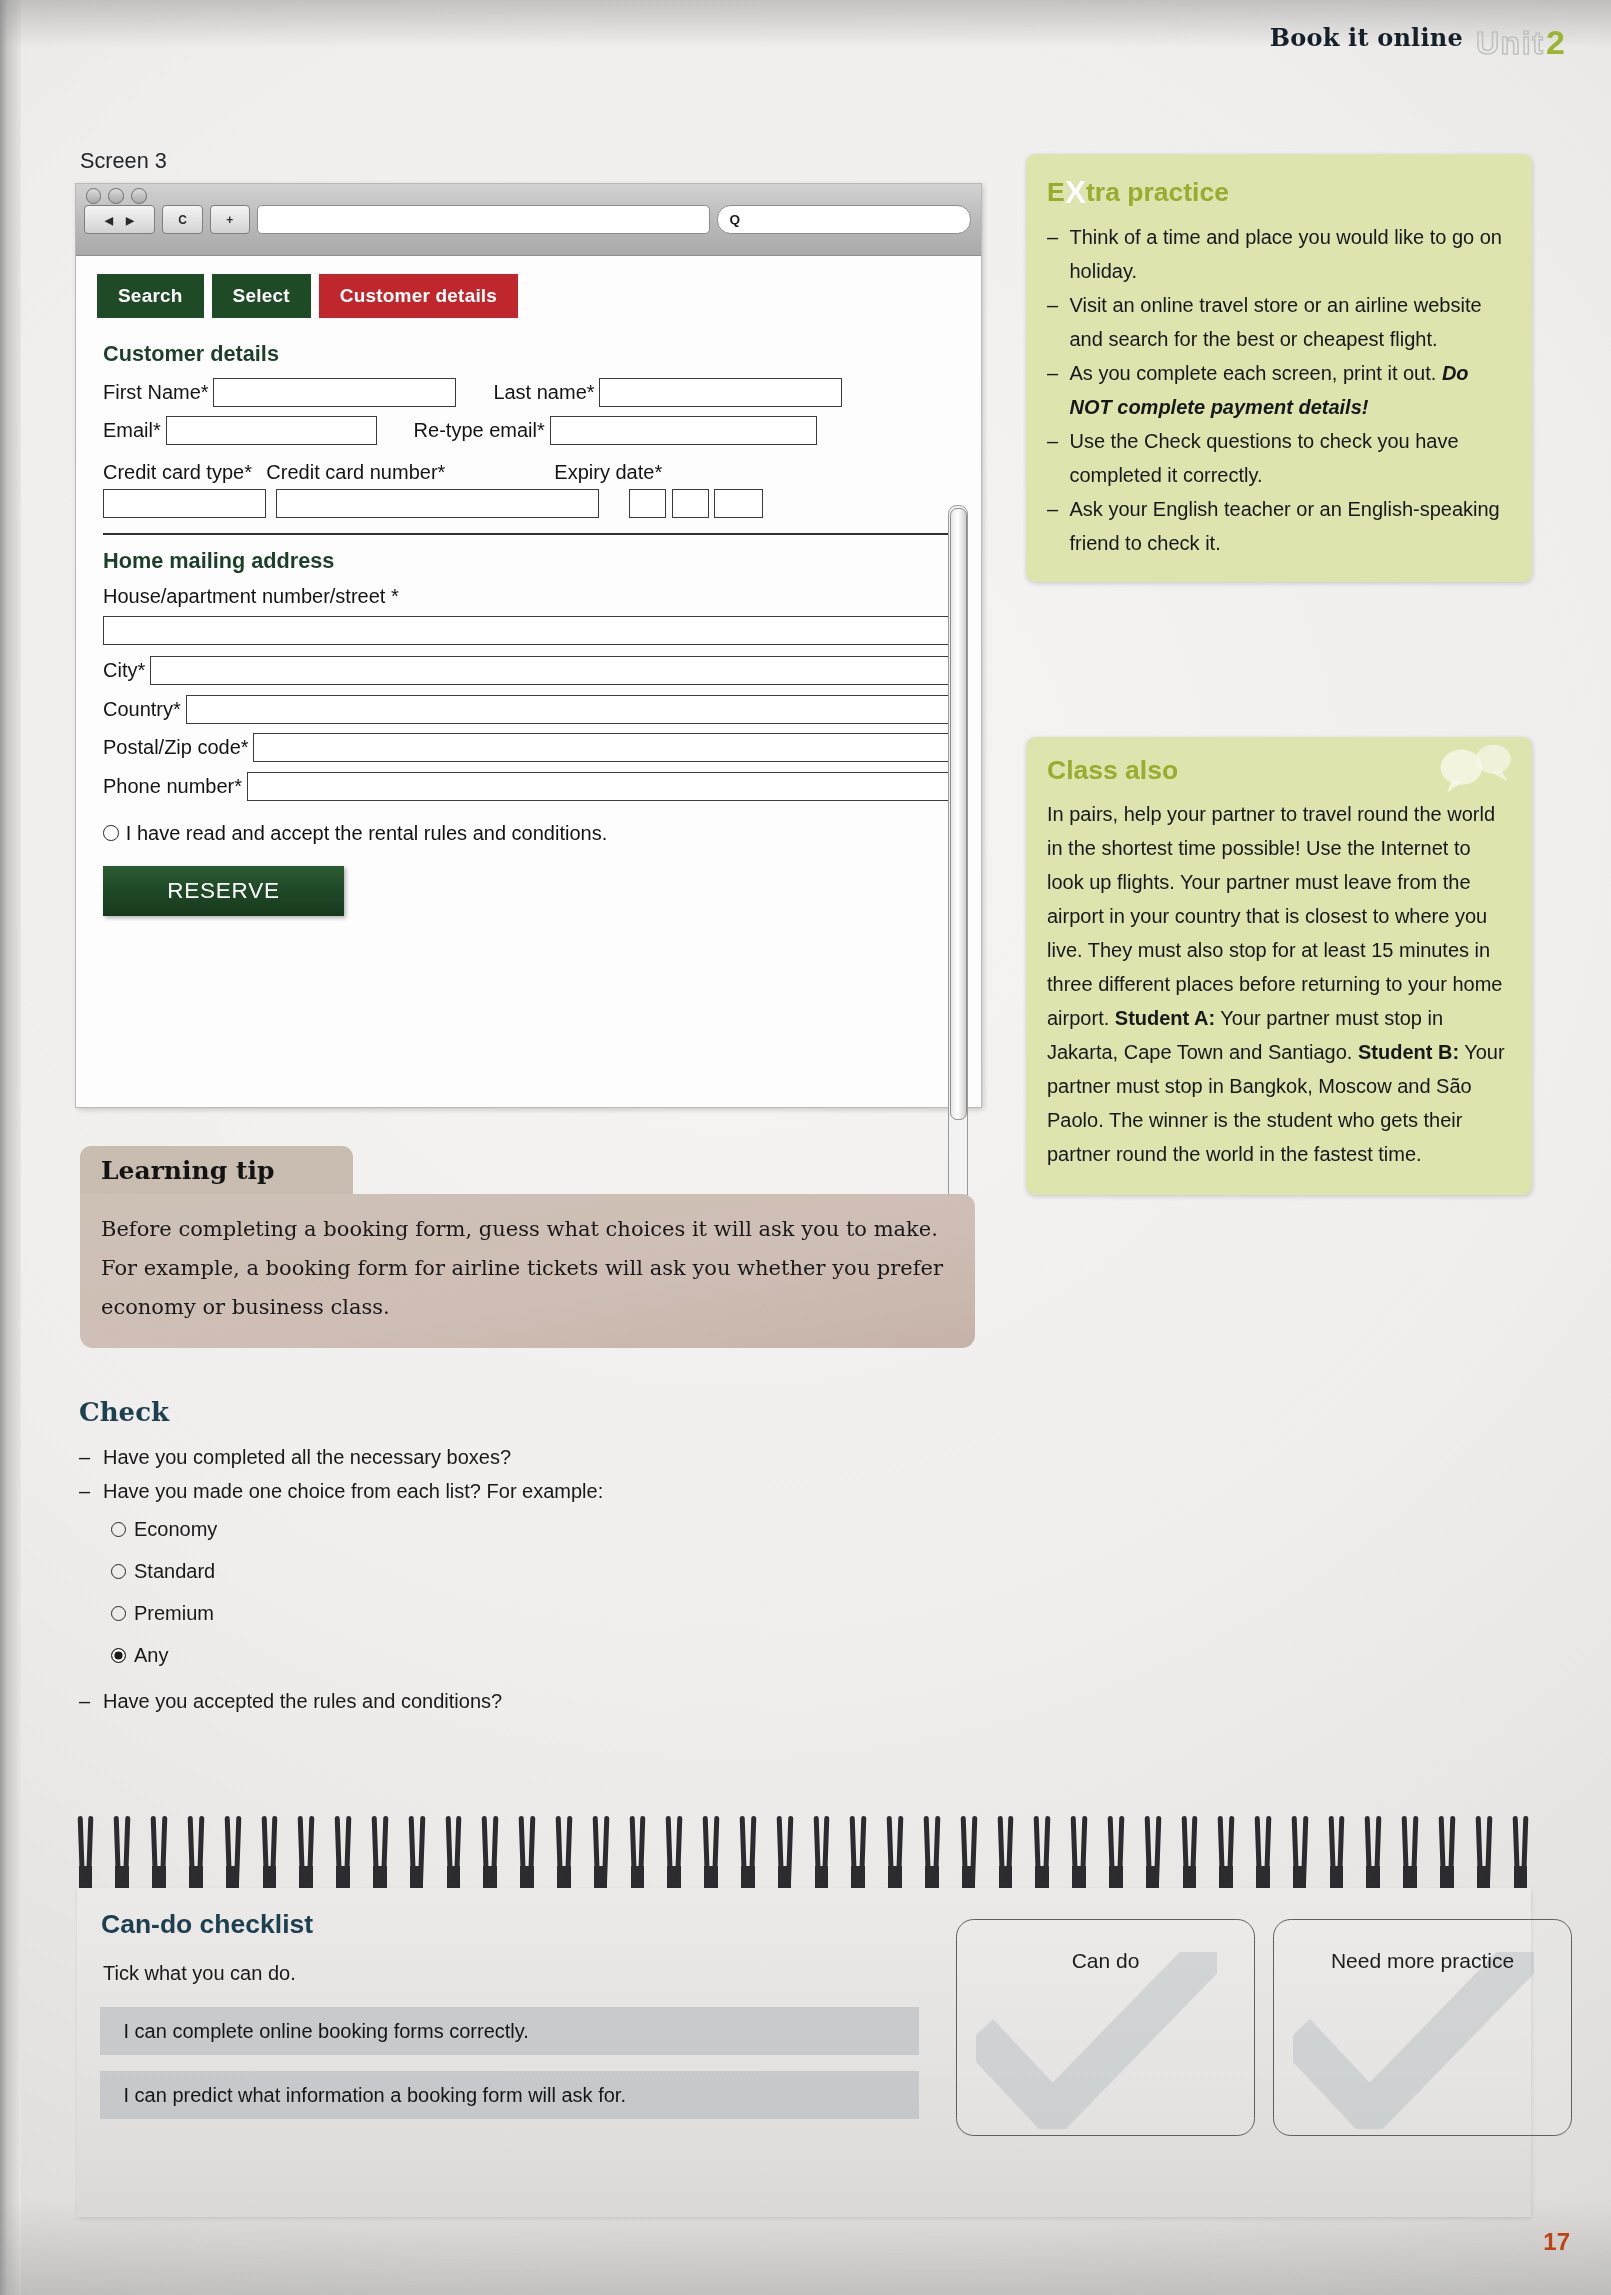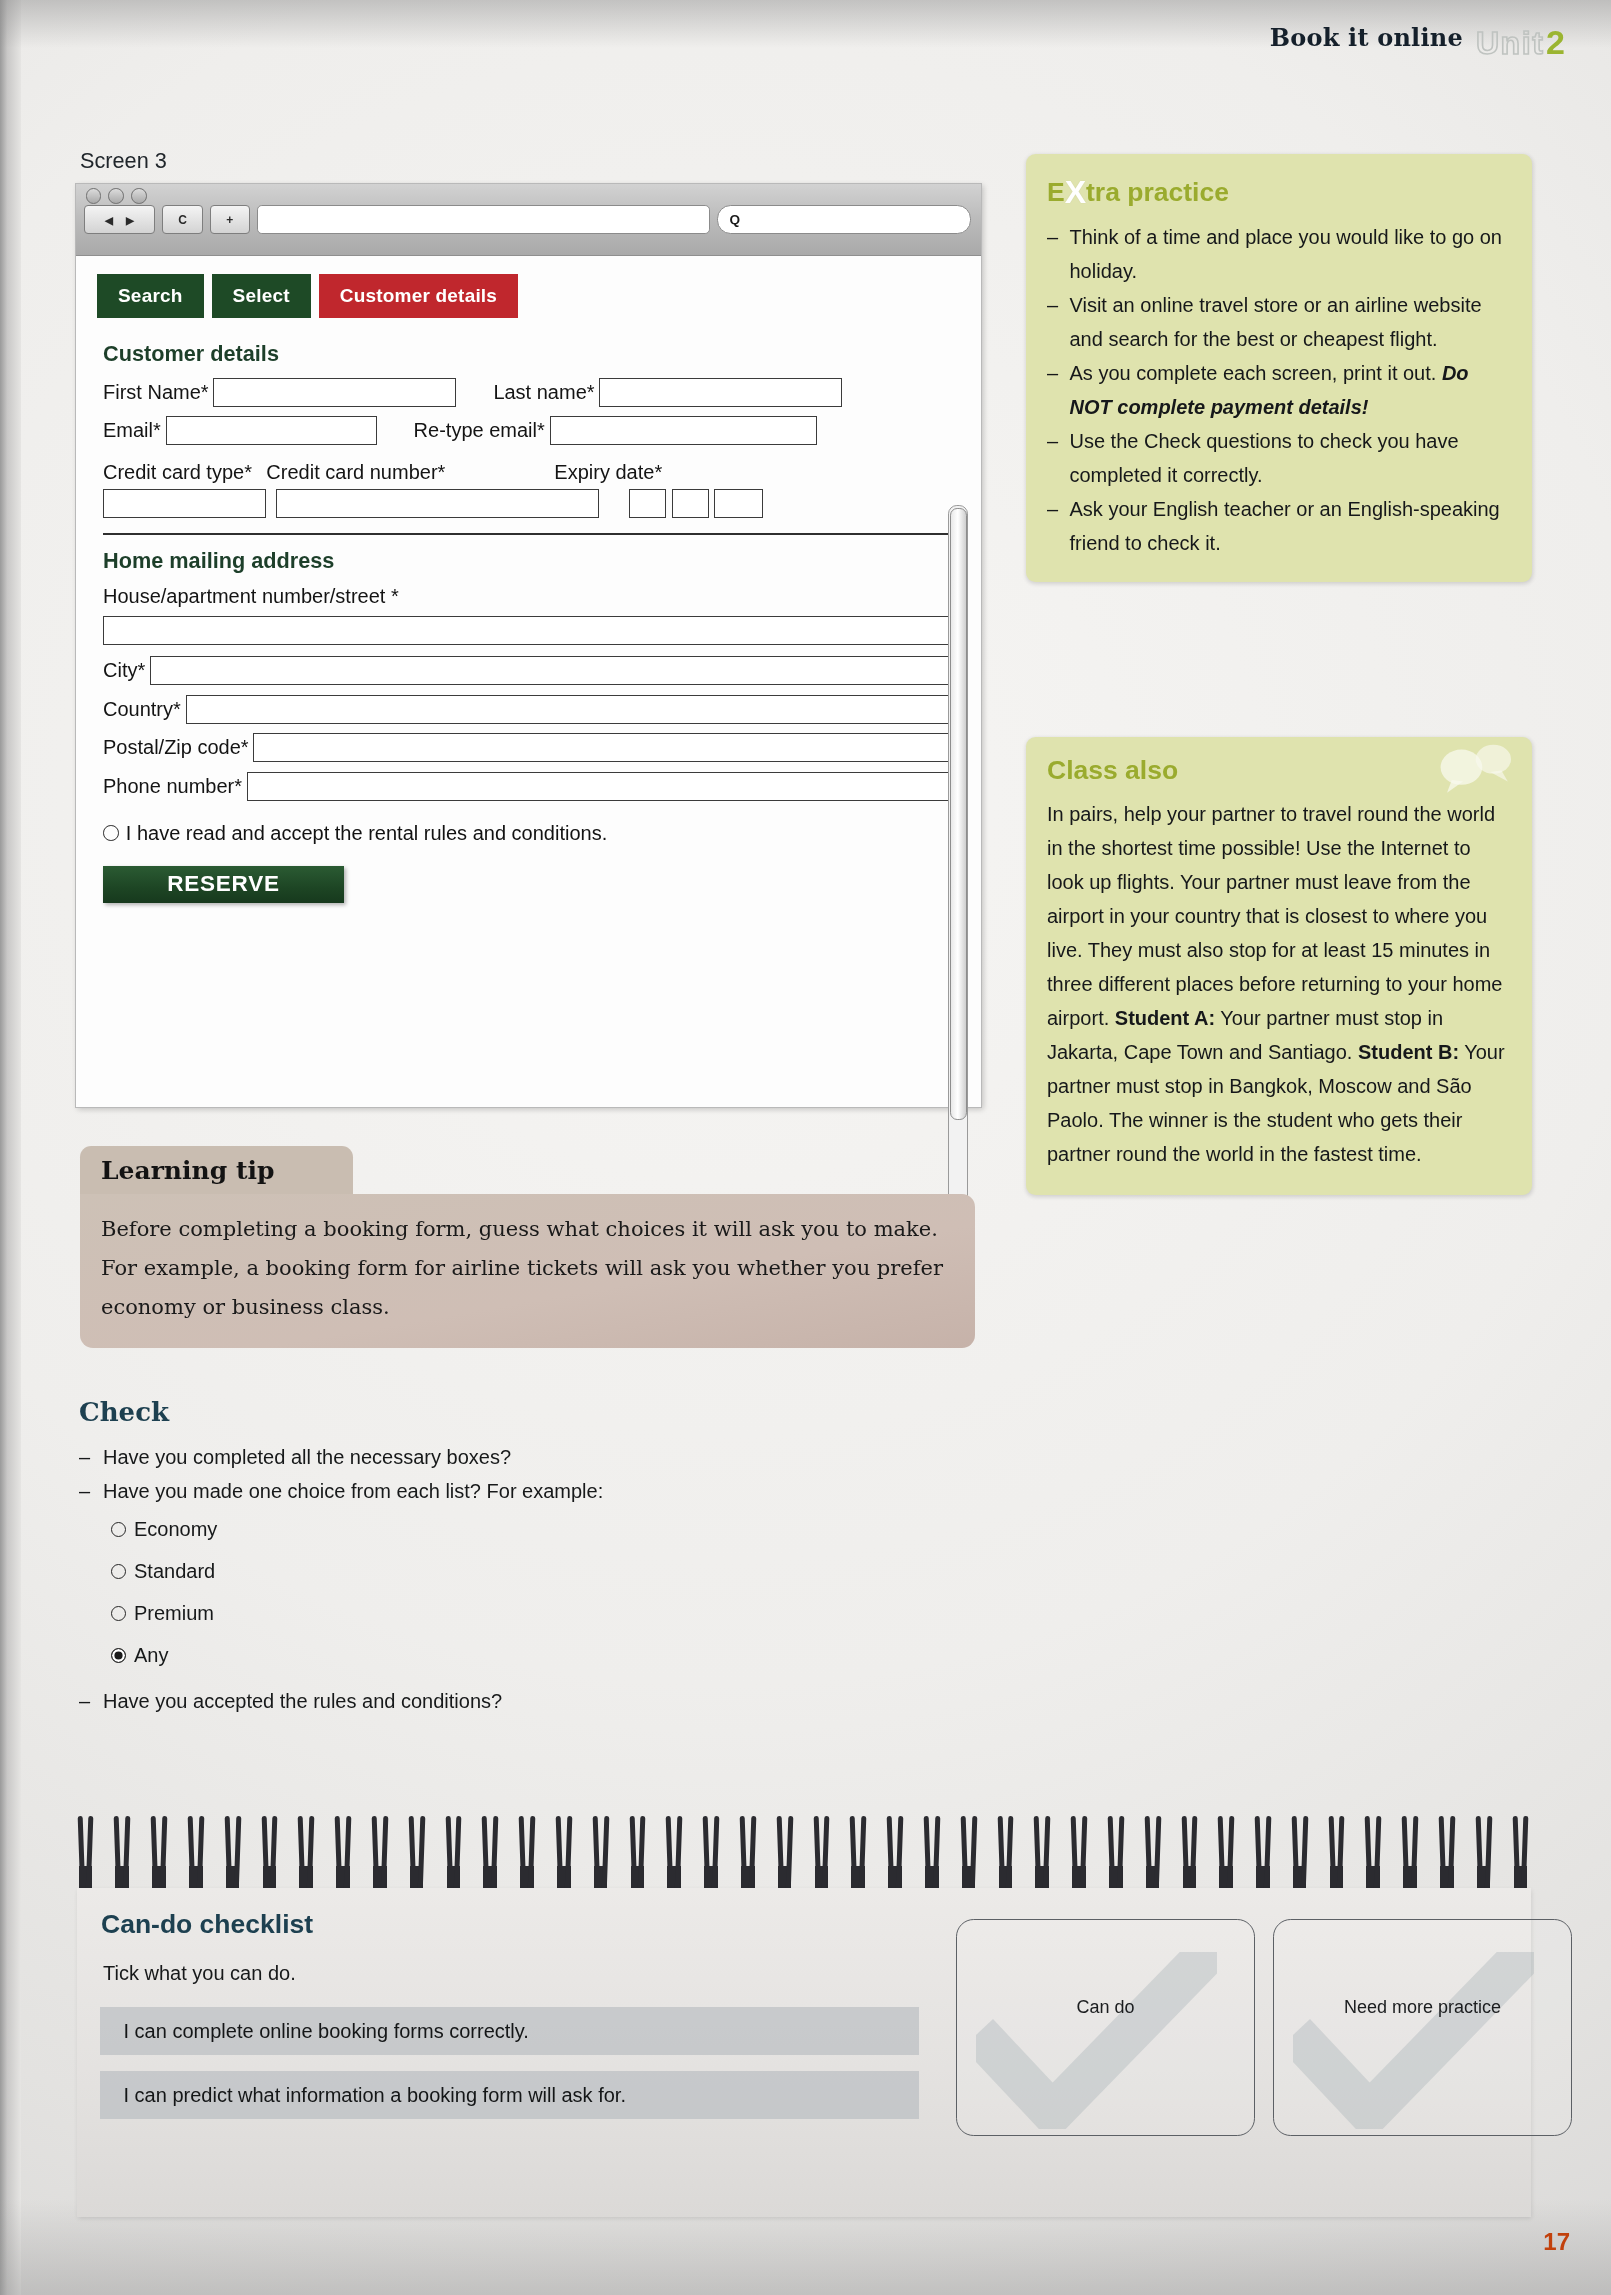--- a/index.html
+++ b/index.html
@@ -161,24 +161,24 @@
 
   .radio-line { display: flex; align-items: center; gap: 7.2px; margin-top: 21px; }
   .radio-o {
     width: 13.6px; height: 13.6px; border: 1.6px solid #2a2a2a; border-radius: 50%;
     display: inline-block;
   }
   .radio-line .txt { font-size: 20px; color: #121212; }
 
   .reserve-btn {
     margin-top: 21px;
-    width: 241px; height: 37px;
+    width: 241px; height: 50px;
     background: linear-gradient(to bottom, #2b5b33 0%, #1d4524 60%, #17391d 100%);
     display: flex; align-items: center; justify-content: center;
-    color: #fff; font-size: 22.5px; font-weight: bold; letter-spacing: 0.8px;
+    color: #fff; font-size: 22.5px; font-weight: normal; letter-spacing: 0.8px;
     box-shadow: 1.6px 2.4px 4px rgba(0,0,0,.3);
   }
 
   
   .vscroll {
     position: absolute; right: 13px; top: 249px; width: 17.7px; height: 811px;
     background: #f2f2f2; border: 1.2px solid #9a9a9a; border-radius: 8.8px;
   }
   .vthumb {
     position: absolute; left: 0.8px; top: 1.6px; width: 14.4px; height: 610px;
@@ -309,21 +309,21 @@
     position: absolute; top: 30.5px;
     width: 297px; height: 215px;
     border: 1.6px solid #5c6065; border-radius: 17.7px;
     background: rgba(255,255,255,.10);
     overflow: hidden;
   }
   #rate-box-0 { left: 879px; }
   #rate-box-1 { left: 1196px; }
   .rate-label {
     position: absolute; left: 0; right: 0; top: 29px;
-    text-align: center; font-size: 18px; color: #1b1d1f; margin-top: 48px;
+    text-align: center; font-size: 21px; color: #1b1d1f;
   }
   .tick-watermark {
     position: absolute; left: 19px; top: 32px; width: 241px; height: 177px;
     opacity: .30;
   }
 
   .page-number {
     position: absolute; right: 42px; bottom: 39px;
     font-family: "Liberation Sans", sans-serif;
     font-weight: bold; font-size: 24px; color: #c2410c;

